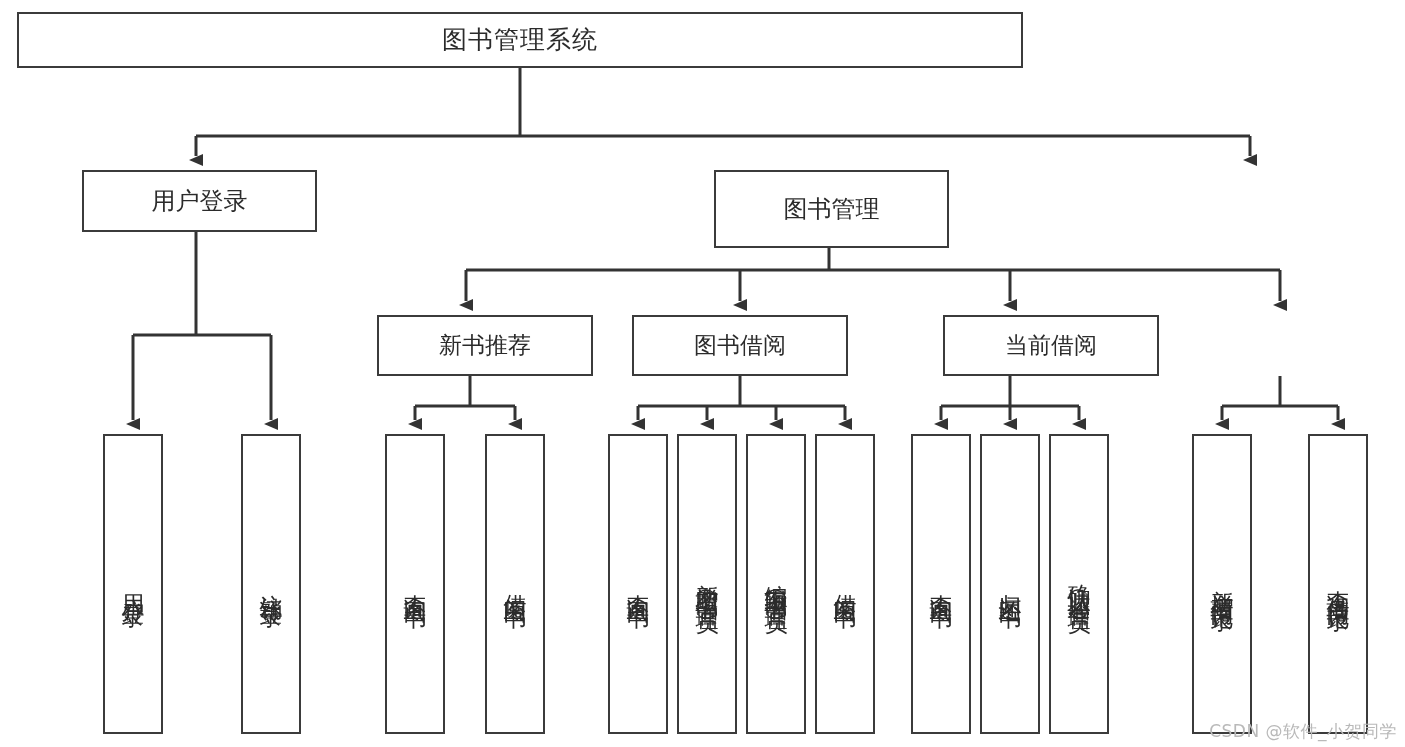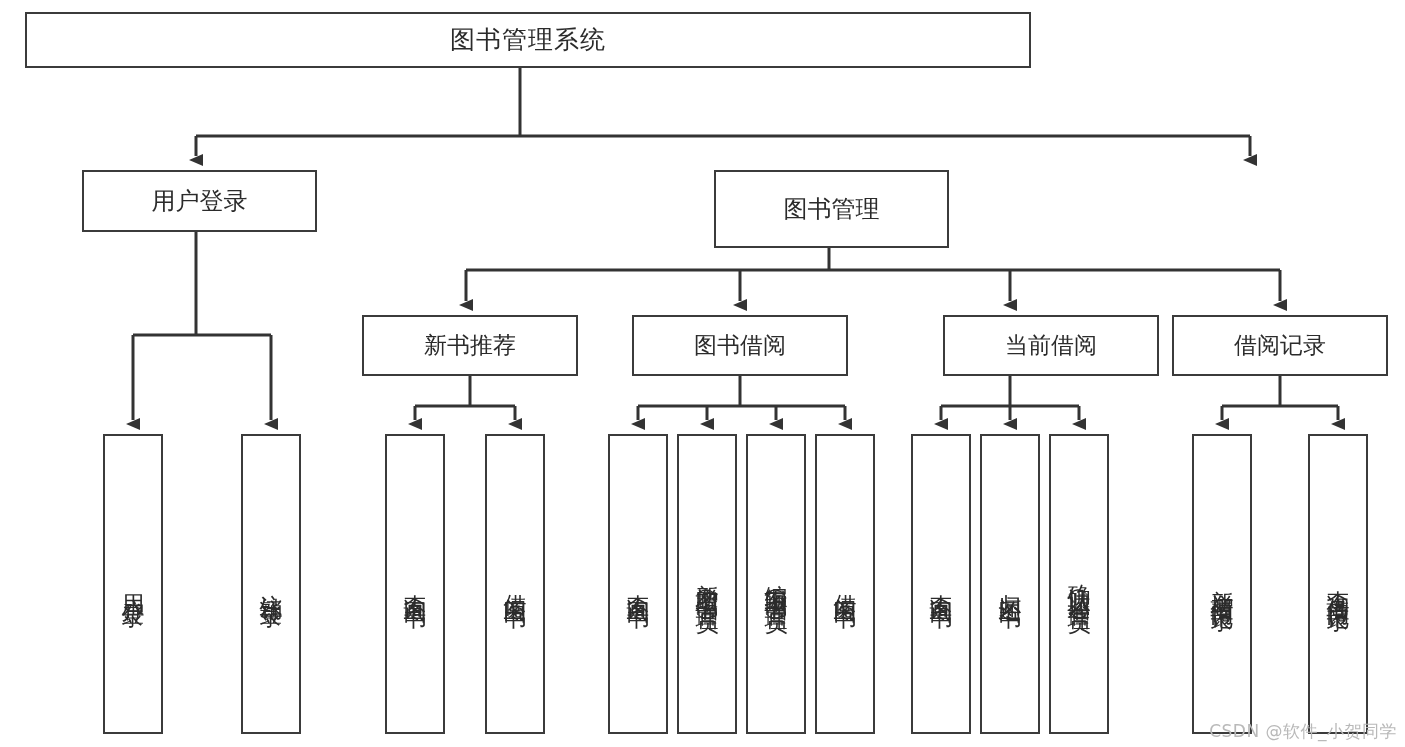--- a/index.html
+++ b/index.html
@@ -66,42 +66,39 @@
       <path d="M1010,406 L1010,420" marker-end="url(#arw)"></path>
       <path d="M1079,406 L1079,420" marker-end="url(#arw)"></path>
 
       <path d="M1280,376 L1280,406"></path>
       <path d="M1222,406 L1338,406"></path>
       <path d="M1222,406 L1222,420" marker-end="url(#arw)"></path>
       <path d="M1338,406 L1338,420" marker-end="url(#arw)"></path>
     </g>
   </svg>
 
-  <div class="node h" style="left:17px;top:12px;width:1006px;height:56px;margin-left:8px;">
+  <div class="node h" style="left:17px;top:12px;width:1006px;height:56px;">
     <span class="lbl">图书管理系统</span>
   </div>
 
   <div class="node l2" style="left:82px;top:170px;width:235px;height:62px;">
     <span class="lbl">用户登录</span>
   </div>
   <div class="node l2" style="left:674px;top:170px;width:235px;height:78px;margin-left:40px;">
     <span class="lbl">图书管理</span>
   </div>
 
-  <div class="node l3" style="left:362px;top:315px;width:216px;height:61px;">
+  <div class="node l3" style="left:377px;top:315px;width:216px;height:61px;">
     <span class="lbl">新书推荐</span>
   </div>
   <div class="node l3" style="left:632px;top:315px;width:216px;height:61px;">
     <span class="lbl">图书借阅</span>
   </div>
   <div class="node l3" style="left:902px;top:315px;width:216px;height:61px;margin-left:41px;">
     <span class="lbl">当前借阅</span>
-  </div>
-  <div class="node l3" style="left:1172px;top:315px;width:216px;height:61px;">
-    <span class="lbl">借阅记录</span>
   </div>
 
   <div class="node leaf" style="left:103px;top:434px;width:60px;height:300px;">
     <span class="lbl">用户登录</span>
   </div>
   <div class="node leaf" style="left:241px;top:434px;width:60px;height:300px;">
     <span class="lbl">注销登录</span>
   </div>
 
   <div class="node leaf" style="left:385px;top:434px;width:60px;height:300px;">

